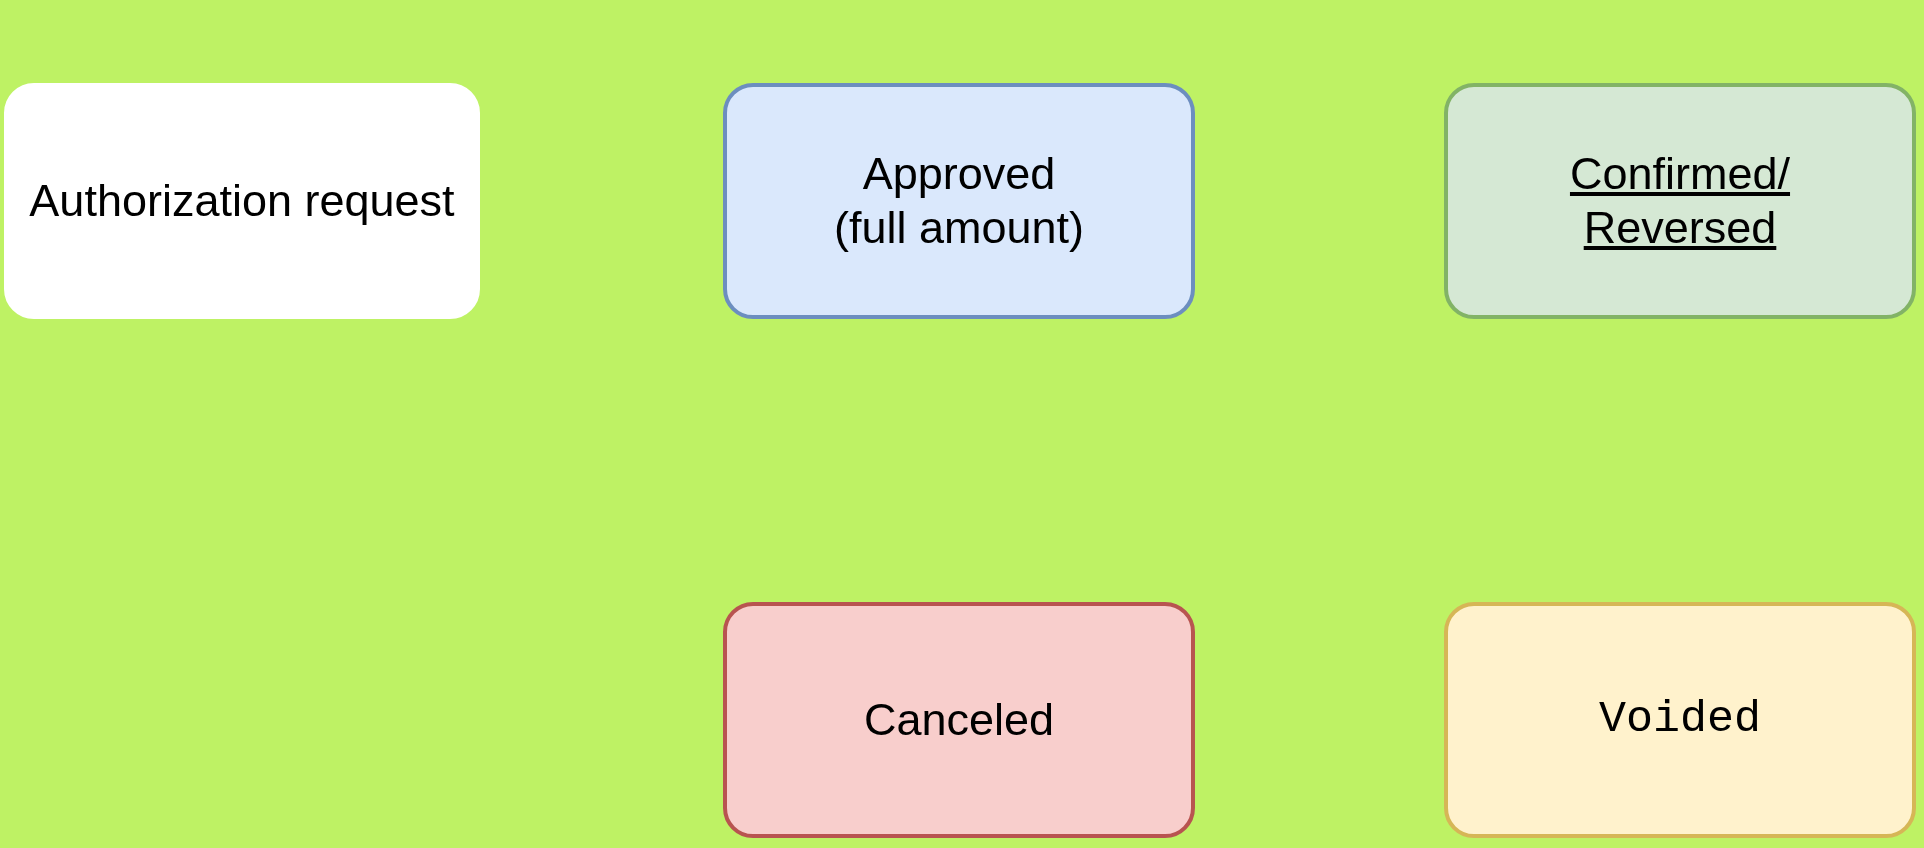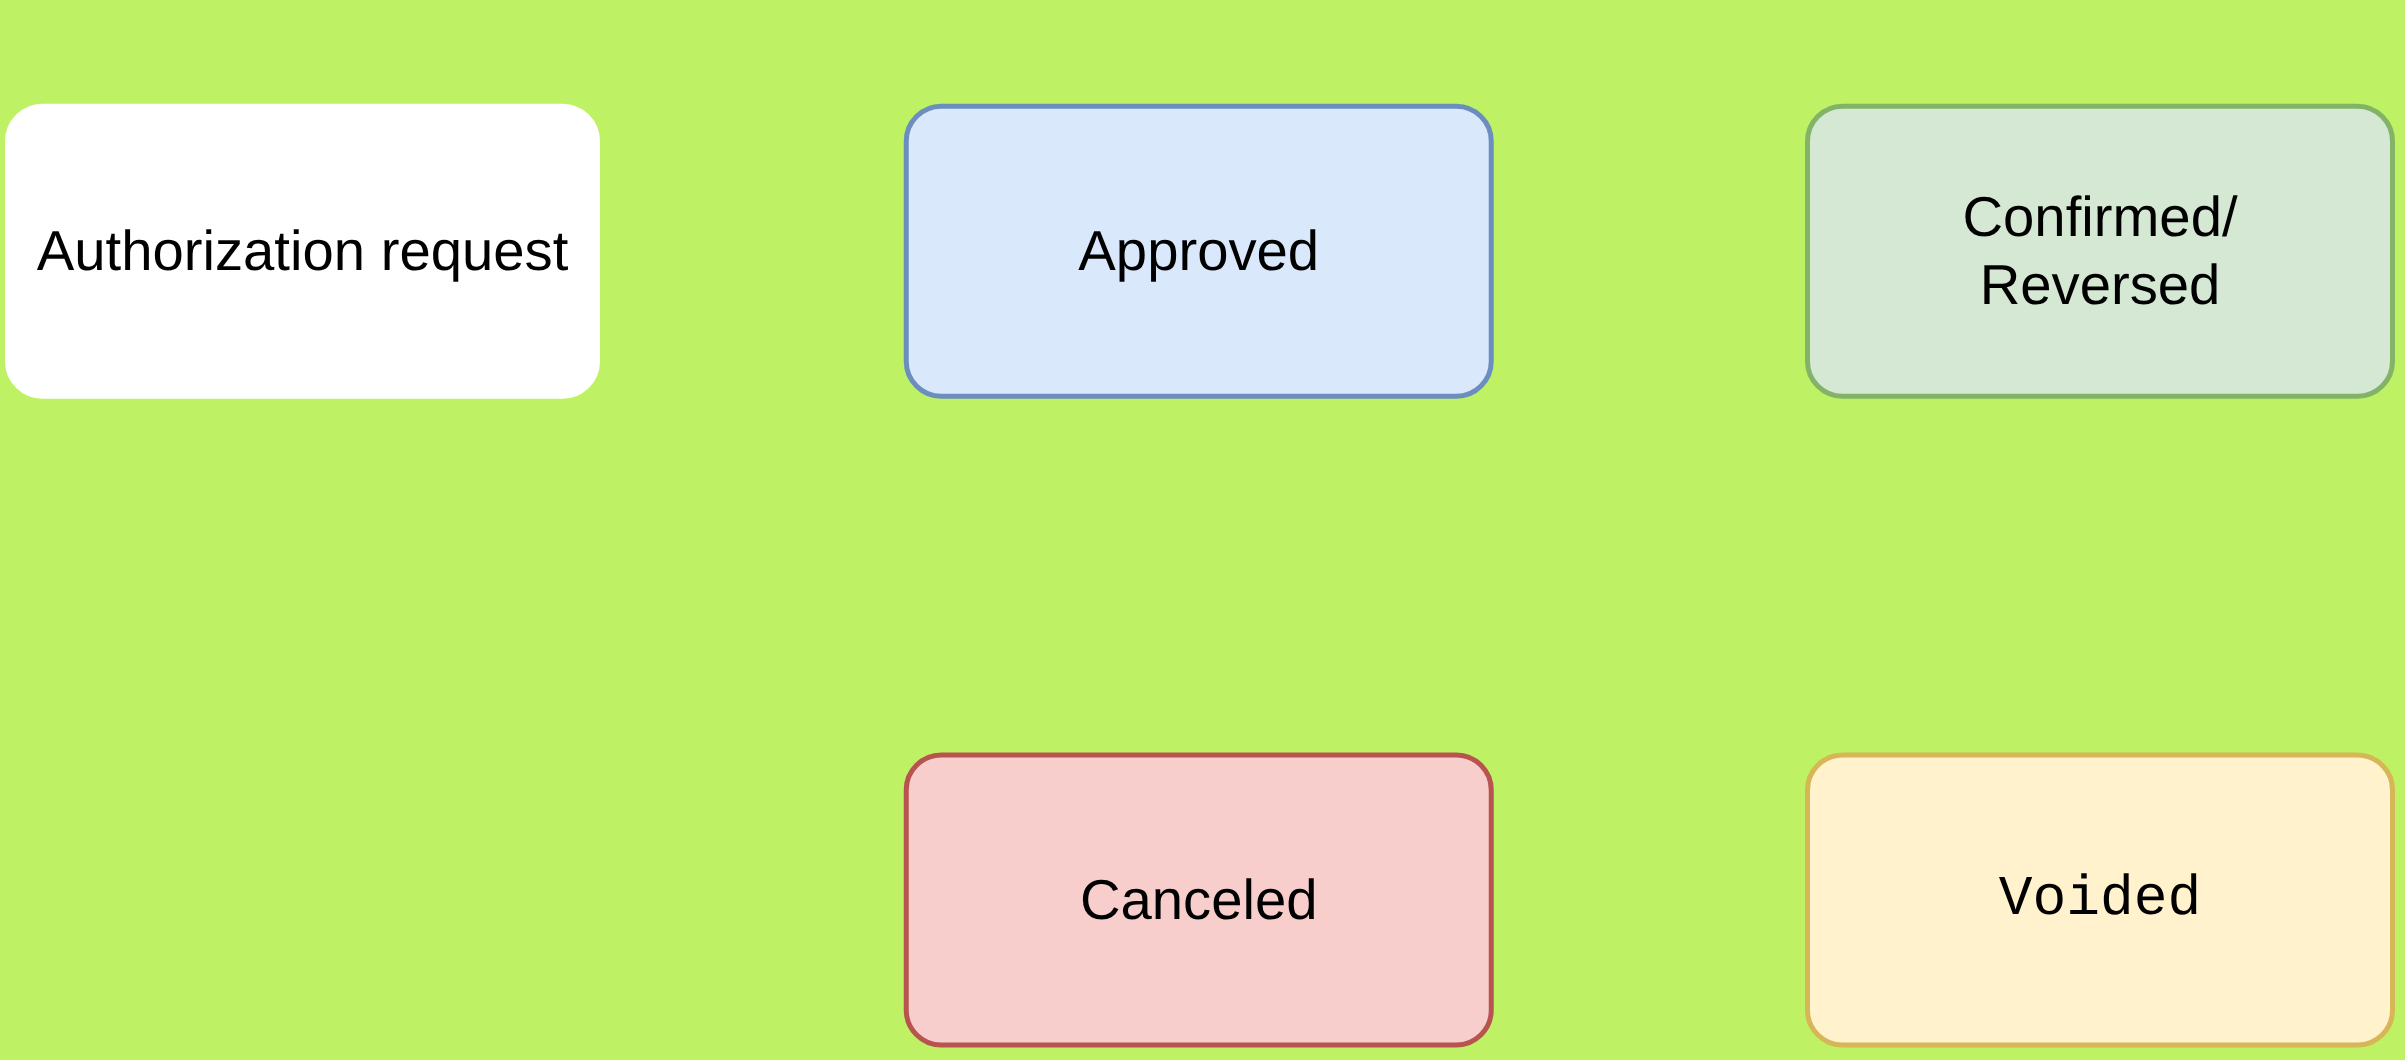--- a/index.html
+++ b/index.html
@@ -32,35 +32,36 @@
     font-weight: 400;
     color: #000000;
   }
   .label-line {
     display: block;
     white-space: nowrap;
   }
   
   #node-authorization-request { left: 4px;    top: 83px;  width: 476px; }
   #node-approved              { left: 723px;  top: 83px;  }
-  #node-confirmed-reversed    { left: 1444px; top: 83px;  }
+  #node-confirmed-reversed    { left: 1444px; top: 83px; text-decoration: underline;  }
   #node-canceled              { left: 723px;  top: 602px; text-align: right; }
   #node-voided                { left: 1444px; top: 602px; }
 </style>
 </head>
 <body>
 
 <div id="canvas" style="background-color: #bef264;">
 
   <div class="node" id="node-authorization-request" style="background-color: rgb(255, 255, 255); border-color: rgb(255, 255, 255);">
     <span class="label-line">Authorization request</span>
   </div>
 
   <div class="node" id="node-approved" style="background-color: rgb(218, 232, 252); border-color: rgb(108, 142, 191); text-align: center;">
     <span class="label-line">Approved</span>
+    <span class="label-line">(full amount)</span>
   </div>
 
   <div class="node" id="node-confirmed-reversed" style="background-color: rgb(213, 232, 212); border-color: rgb(130, 179, 102);">
     <span class="label-line">Confirmed/</span>
     <span class="label-line">Reversed</span>
   </div>
 
   <div class="node" id="node-canceled" style="background-color: rgb(248, 206, 204); border-color: rgb(184, 84, 80);">
     <span class="label-line">Canceled</span>
   </div>

